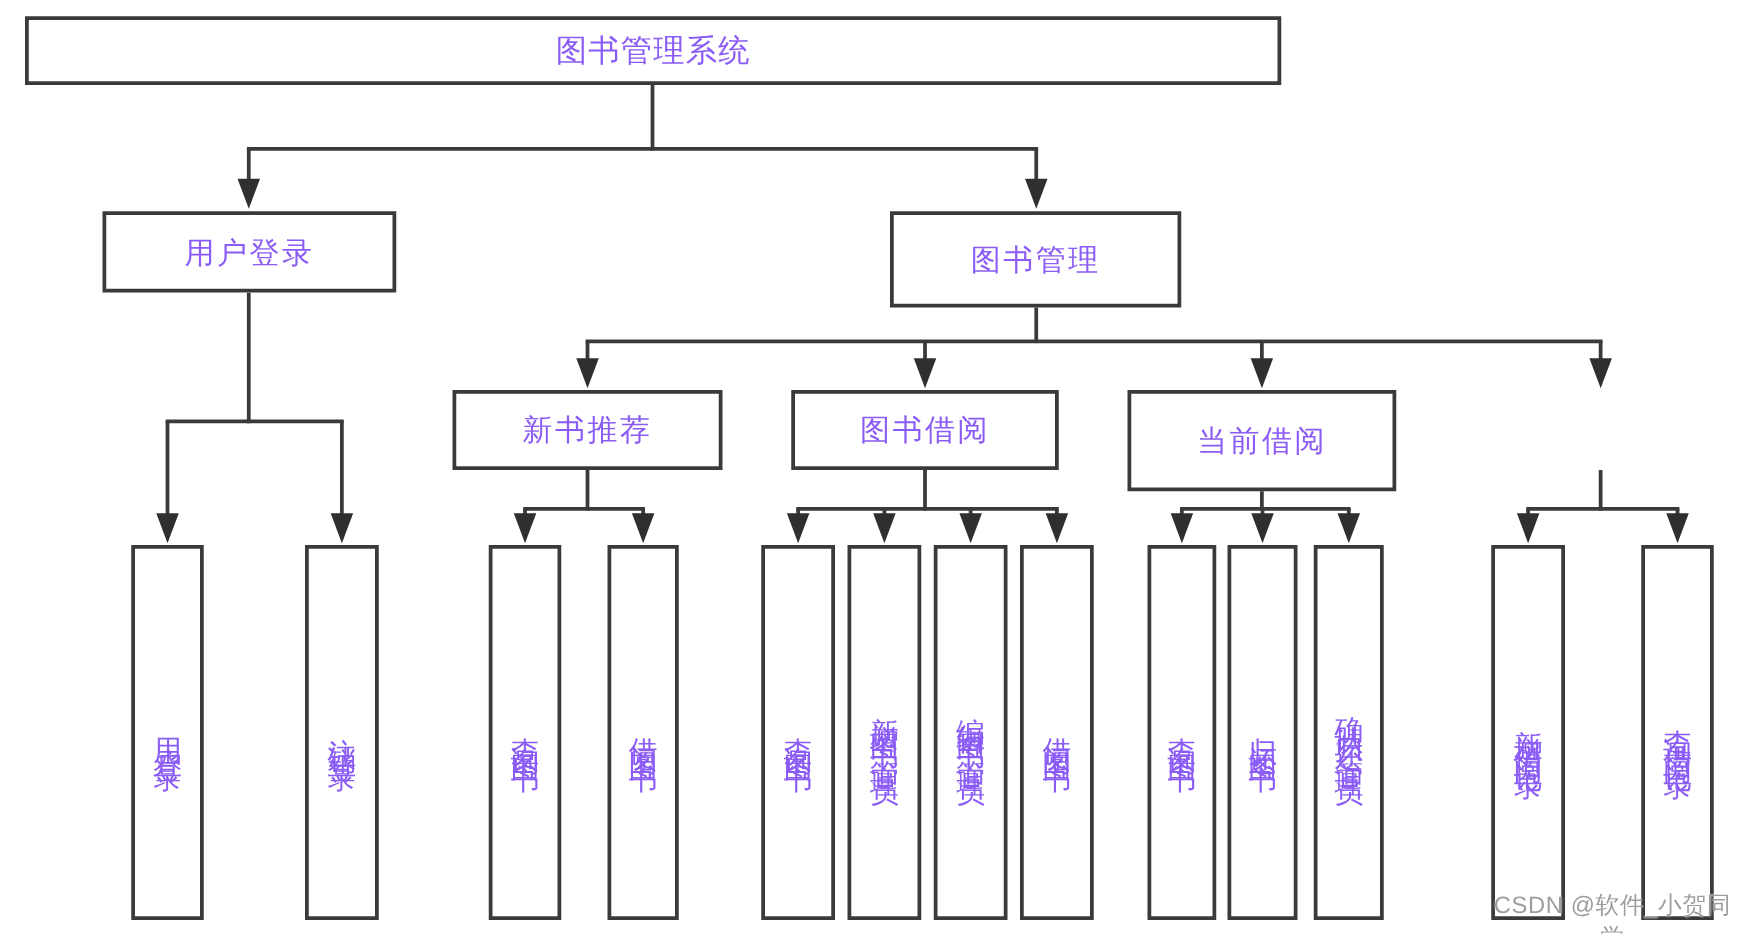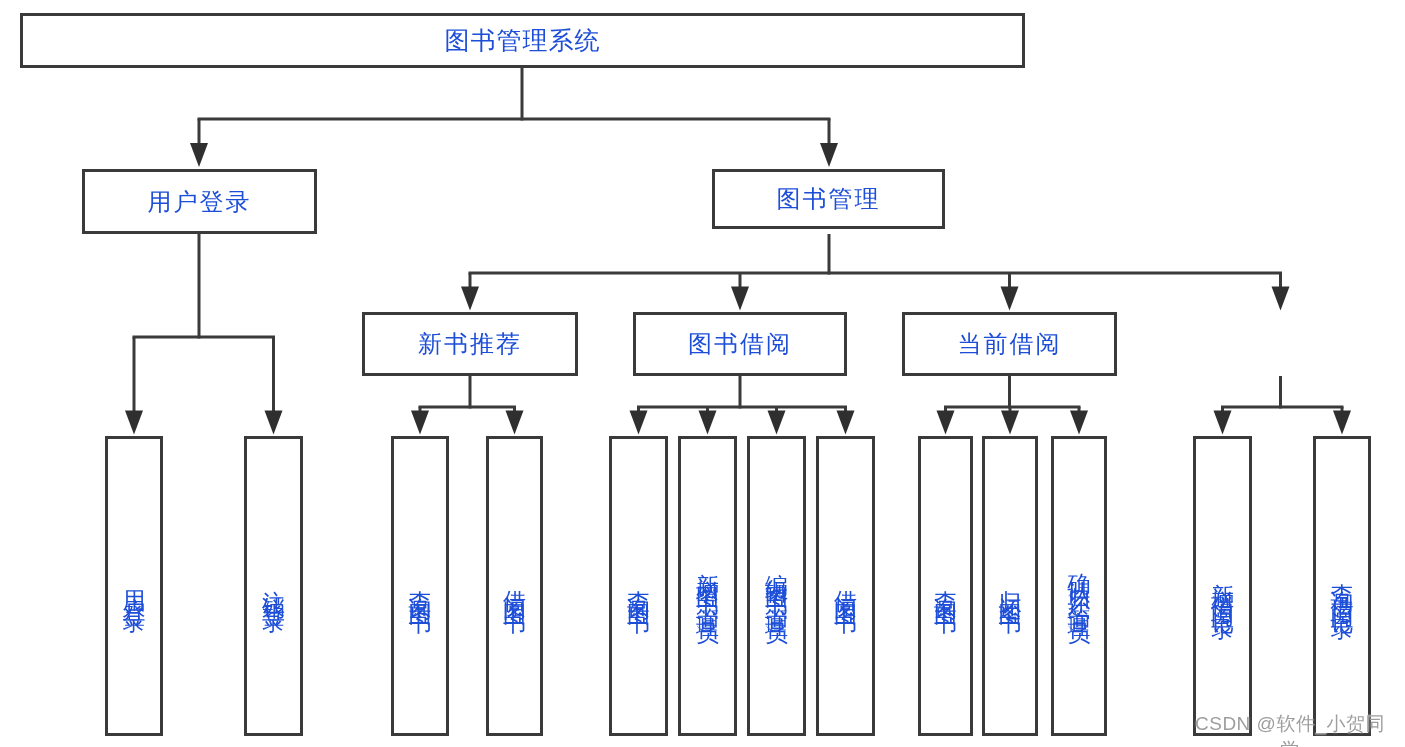--- a/index.html
+++ b/index.html
@@ -6,21 +6,21 @@
   .canvas{
     position:relative;width:1405px;height:747px;background:#ffffff;overflow:hidden;
     font-family:"Liberation Sans","DejaVu Sans",sans-serif;color:#333333;
   }
   .wires{position:absolute;left:0;top:0;pointer-events:none;}
   .wires line{stroke:#3a3a3a;stroke-width:3;}
   .wires polygon{fill:#2f2f2f;}
   .node{
     position:absolute;background:#ffffff;border:3px solid #3a3a3a;box-sizing:border-box;
     display:flex;align-items:center;justify-content:center;
-    color:#1d4ed8;white-space:nowrap;
+    color:#8b5cf6;white-space:nowrap;
   }
   .node.h{font-size:24px;letter-spacing:2px;}
   .node.root{font-size:25px;letter-spacing:1px;}
   .node.v{
     font-size:23px;line-height:1;
     writing-mode:vertical-rl;text-orientation:mixed;letter-spacing:7px;
     white-space:normal;
   }
   .watermark{
     position:absolute;left:1186px;top:711px;width:208px;z-index:5;
@@ -92,25 +92,25 @@
 
     <line x1="1222.5" y1="407" x2="1222.5" y2="416"></line>
     <line x1="1342" y1="407" x2="1342" y2="416"></line>
     <polygon points="1213.5,410.5 1231.5,410.5 1222.5,434.5"></polygon>
     <polygon points="1333,410.5 1351,410.5 1342,434.5"></polygon>
   </svg>
 
   <div class="node root h" style="left:20px;top:13px;width:1005px;height:55px">图书管理系统</div>
 
   <div class="node h" style="left:82px;top:169px;width:235px;height:65px">用户登录</div>
-  <div class="node h" style="left:712px;top:169px;width:233px;height:60px">图书管理</div>
+  <div class="node h" style="left:712px;top:169px;width:233px;height:77px">图书管理</div>
 
   <div class="node h" style="left:362px;top:312px;width:216px;height:64px">新书推荐</div>
   <div class="node h" style="left:633px;top:312px;width:214px;height:64px">图书借阅</div>
-  <div class="node h" style="left:902px;top:312px;width:215px;height:64px">当前借阅</div>
+  <div class="node h" style="left:902px;top:312px;width:215px;height:81px">当前借阅</div>
 
   <div class="node v" style="left:105px;top:436px;width:58px;height:300px">用户登录</div>
   <div class="node v" style="left:244px;top:436px;width:59px;height:300px">注销登录</div>
 
   <div class="node v" style="left:391px;top:436px;width:58px;height:300px">查询图书</div>
   <div class="node v" style="left:486px;top:436px;width:57px;height:300px">借阅图书</div>
 
   <div class="node v" style="left:609px;top:436px;width:59px;height:300px">查询图书</div>
   <div class="node v" style="left:678px;top:436px;width:59px;height:300px">新增图书（管理员）</div>
   <div class="node v" style="left:747px;top:436px;width:59px;height:300px">编辑图书（管理员）</div>

